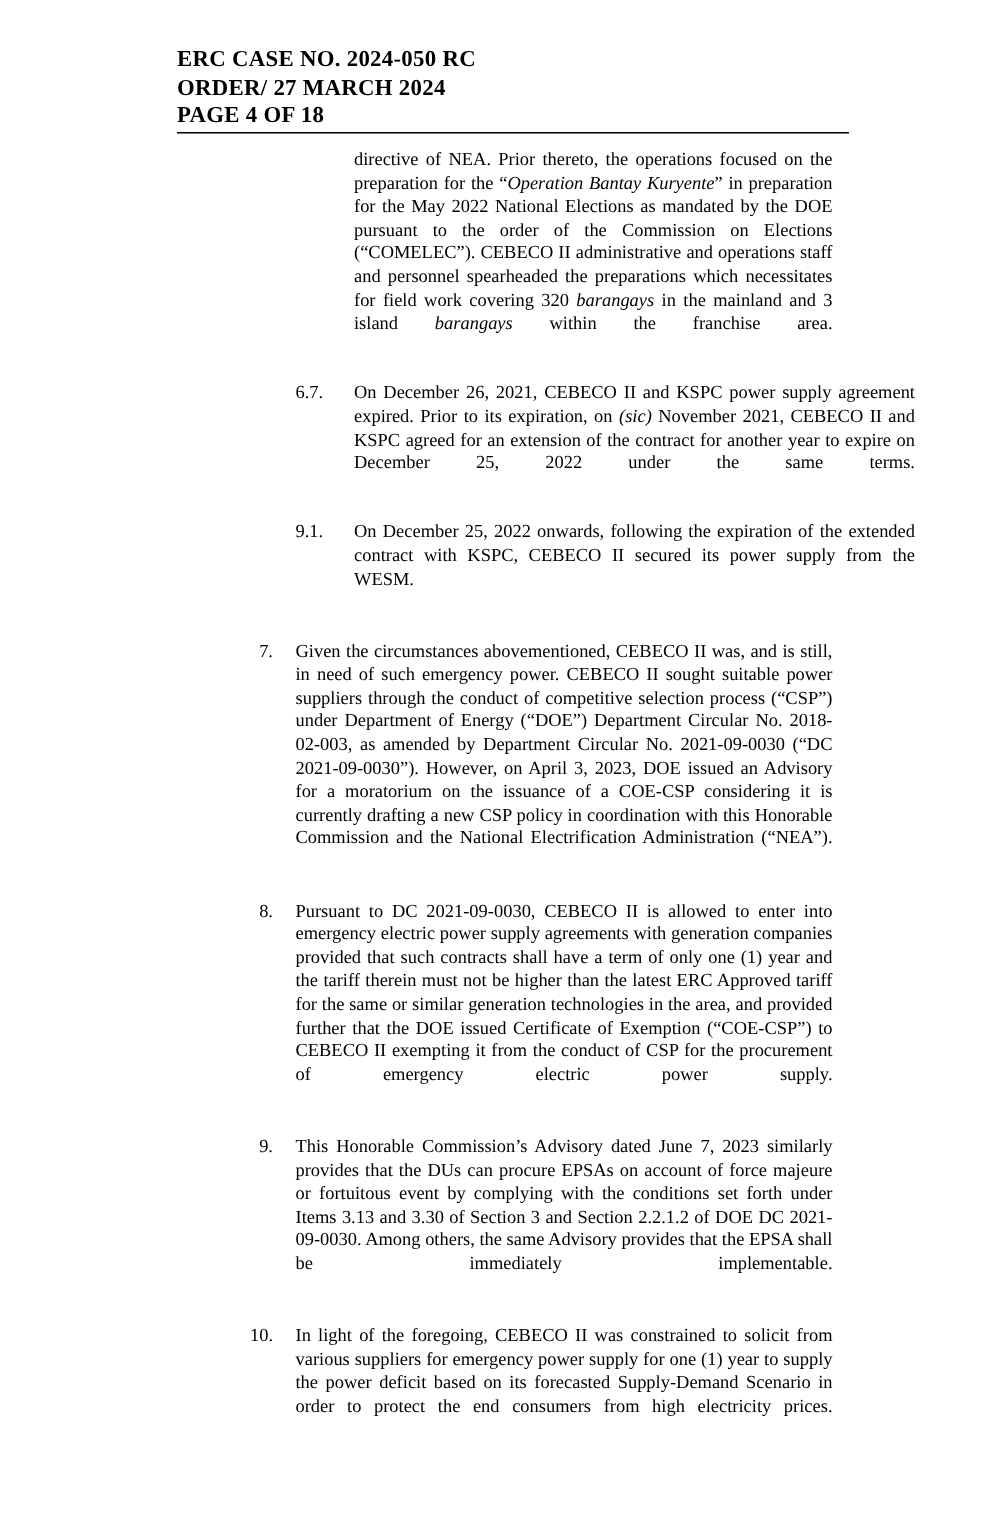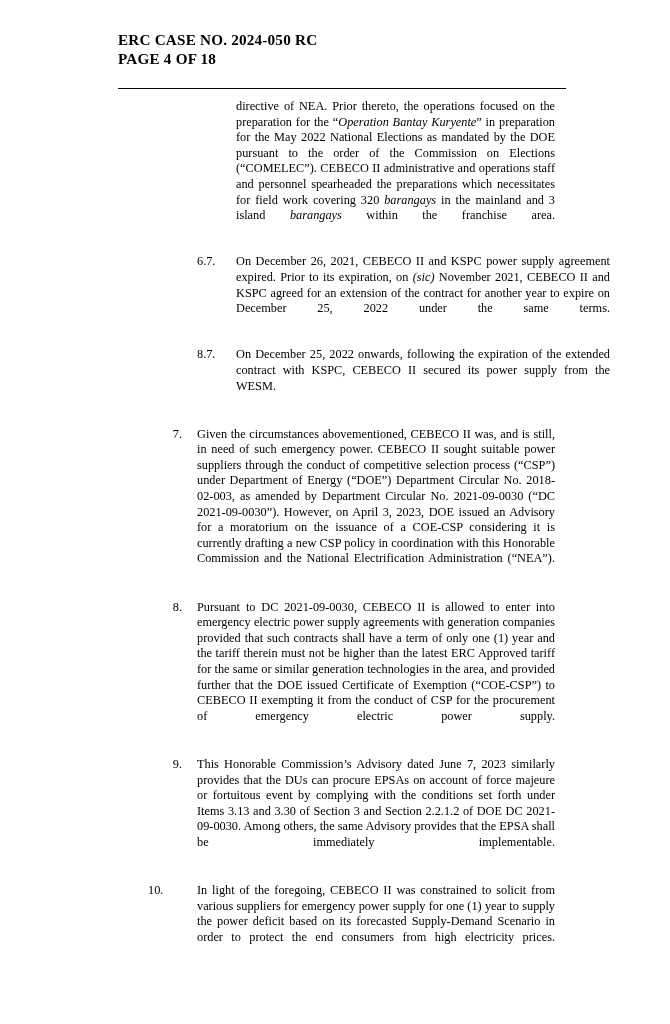--- a/index.html
+++ b/index.html
@@ -100,21 +100,21 @@
     left: -45px;
     top: 0;
     width: 30px;
     text-align: right;
     font-size: 12.3px;
     line-height: 15.6px;
   }
   .para.main.wide-num .num {
     left: -49px;
     width: 34px;
-    text-align: left;
+    text-align: right;
   }
 
   .para .txt {
     display: block;
   }
   
   .para .txt::after {
     content: "";
     display: inline-block;
     width: 100%;
@@ -123,38 +123,39 @@
   i, .it {
   }
 </style>
 </head>
 <body>
 
 <div class="page">
 
   <div class="doc-header">
     <div class="hline">ERC CASE NO. 2024-050 RC</div>
+    <div class="hline">ORDER/ 27 MARCH 2024</div>
     <div class="hline">PAGE 4 OF 18</div>
   </div>
 
   <div class="header-rule"></div>
 
   <div class="body-area">
 
     <div class="para cont">
       <span class="txt">directive of NEA. Prior thereto, the operations focused on the preparation for the “<i>Operation Bantay Kuryente</i>” in preparation for the May 2022 National Elections as mandated by the DOE pursuant to the order of the Commission on Elections (“COMELEC”). CEBECO II administrative and operations staff and personnel spearheaded the preparations which necessitates for field work covering 320 <i>barangays</i> in the mainland and 3 island <i>barangays</i> within the franchise area.</span>
     </div>
 
     <div class="para sub">
       <span class="num">6.7.</span>
       <span class="txt">On December 26, 2021, CEBECO II and KSPC power supply agreement expired. Prior to its expiration, on <i>(sic)</i> November 2021, CEBECO II and KSPC agreed for an extension of the contract for another year to expire on December 25, 2022 under the same terms.</span>
     </div>
 
     <div class="para sub">
-      <span class="num">8.7.</span>
+      <span class="num">9.1.</span>
       <span class="txt">On December 25, 2022 onwards, following the expiration of the extended contract with KSPC, CEBECO II secured its power supply from the WESM.</span>
     </div>
 
     <div class="para main">
       <span class="num">7.</span>
       <span class="txt">Given the circumstances abovementioned, CEBECO II was, and is still, in need of such emergency power. CEBECO II sought suitable power suppliers through the conduct of competitive selection process (“CSP”) under Department of Energy (“DOE”) Department Circular No. 2018-02-003, as amended by Department Circular No. 2021-09-0030 (“DC 2021-09-0030”). However, on April 3, 2023, DOE issued an Advisory for a moratorium on the issuance of a COE-CSP considering it is currently drafting a new CSP policy in coordination with this Honorable Commission and the National Electrification Administration (“NEA”).</span>
     </div>
 
     <div class="para main">
       <span class="num">8.</span>

